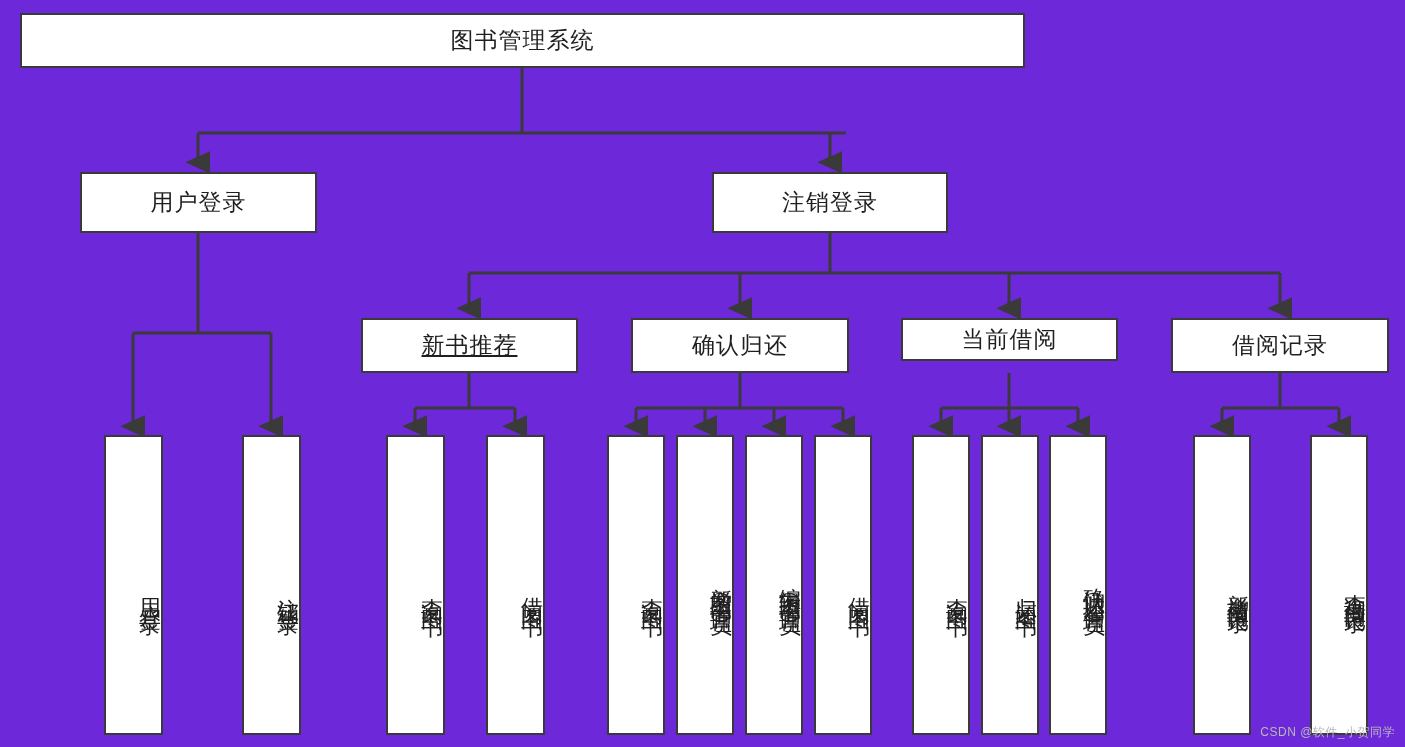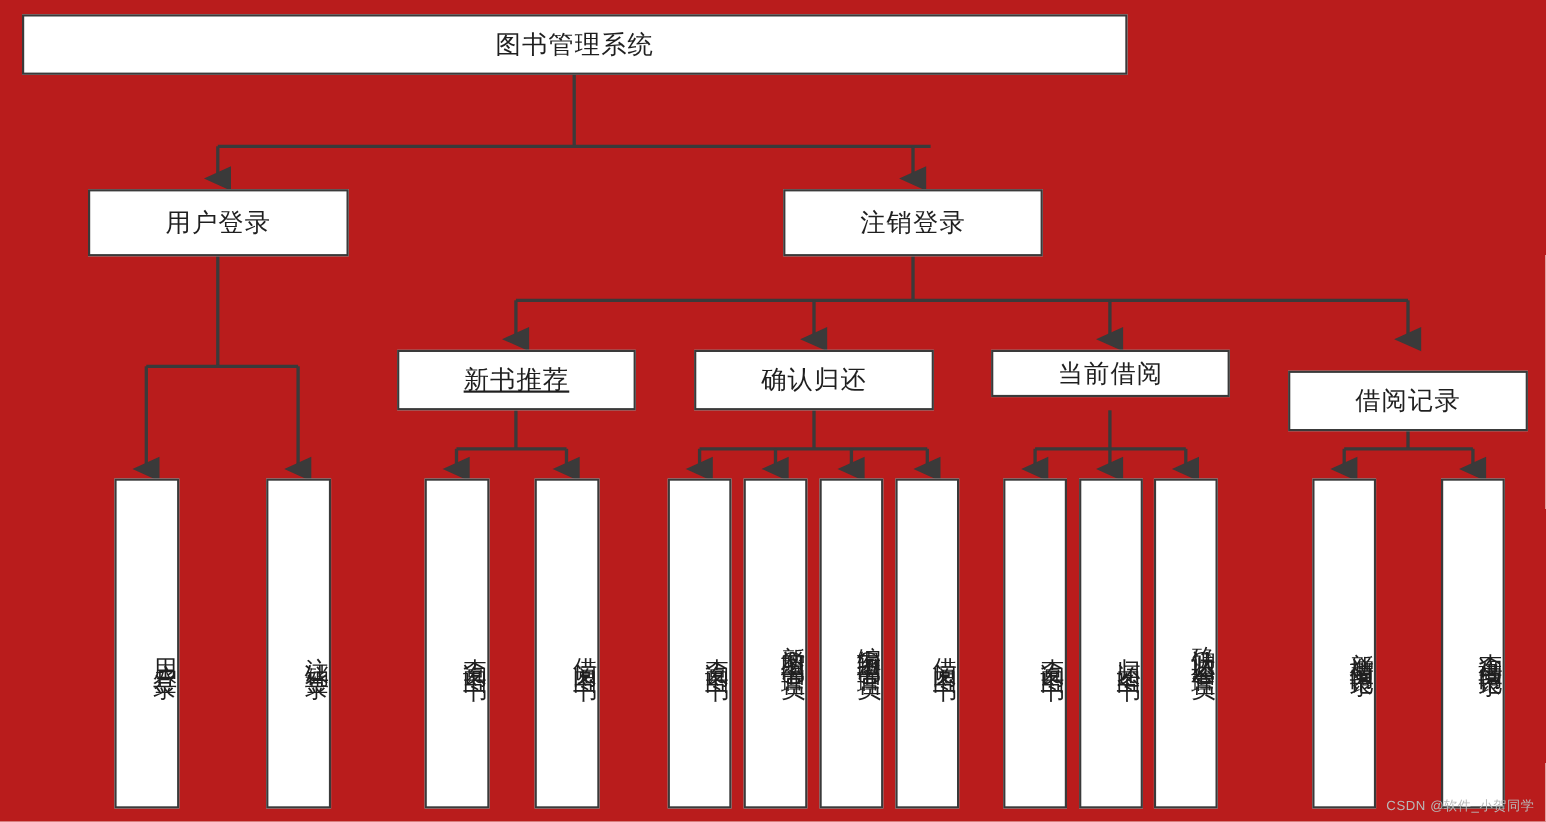--- a/index.html
+++ b/index.html
@@ -7,21 +7,21 @@
     padding: 0;
     background: #ffffff;
   }
   body {
     font-family: "Liberation Sans", "DejaVu Sans", sans-serif;
   }
   #canvas {
     position: relative;
     width: 1405px;
     height: 747px;
-    background: #b91c1c;
+    background: #6d28d9;
     overflow: hidden;
   }
   #edges {
     position: absolute;
     left: 0;
     top: 0;
     width: 1405px;
     height: 747px;
     pointer-events: none;
   }
@@ -134,21 +134,21 @@
 
   <div class="node node-h" style="left:361px; top:318px; width:217px; height:55px;text-decoration:underline;">
     <span>新书推荐</span>
   </div>
   <div class="node node-h" style="left:631px; top:318px; width:218px; height:55px;">
     <span>确认归还</span>
   </div>
   <div class="node node-h" style="left:901px; top:318px; width:217px; height:43px;">
     <span>当前借阅</span>
   </div>
-  <div class="node node-h" style="left:1171px; top:318px; width:218px; height:55px;margin-top:19px;">
+  <div class="node node-h" style="left:1171px; top:318px; width:218px; height:55px;">
     <span>借阅记录</span>
   </div>
 
   <div class="node node-v" style="left:104px; top:435px; width:59px; height:300px;">
     <span>用户登录</span>
   </div>
   <div class="node node-v" style="left:242px; top:435px; width:59px; height:300px;">
     <span>注销登录</span>
   </div>
 

